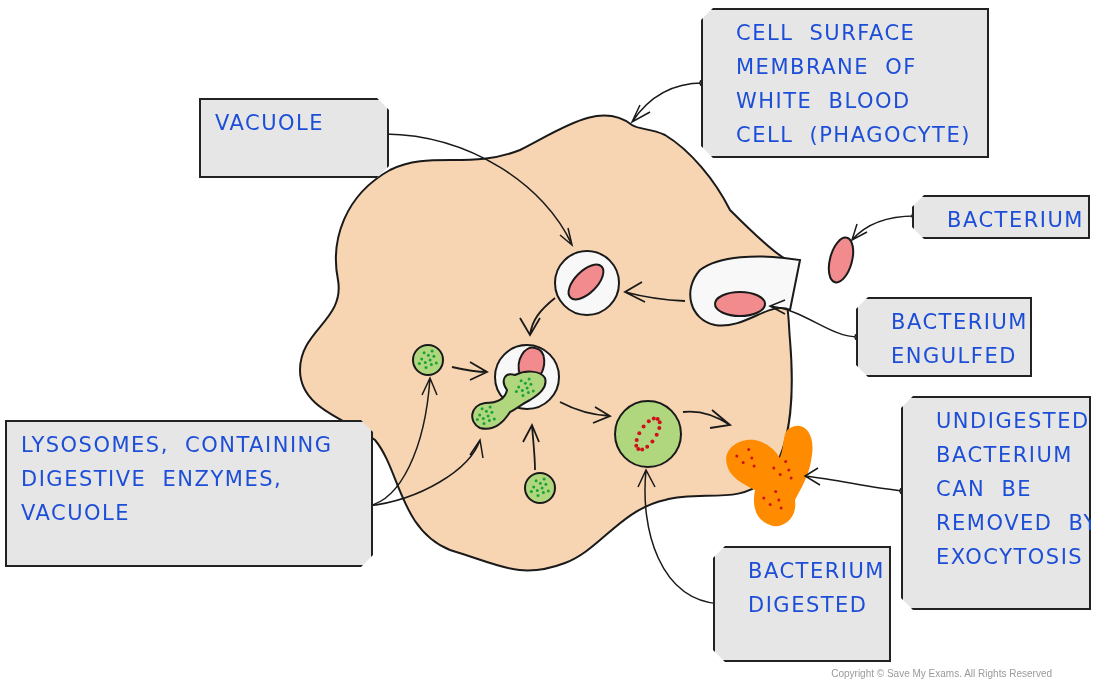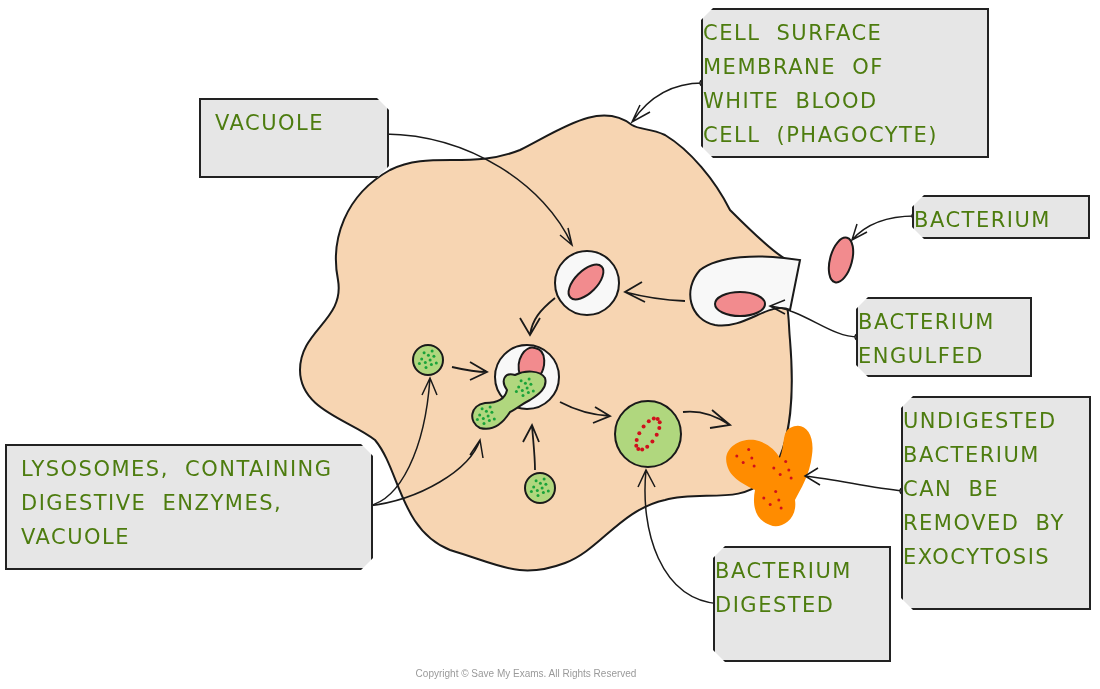--- a/index.html
+++ b/index.html
@@ -1,25 +1,25 @@
 <!DOCTYPE html>
 <html><head>
 <meta charset="utf-8">
 <style>
   html, body { margin: 0; padding: 0; background: #ffffff; }
   body { width: 1100px; height: 689px; position: relative; overflow: hidden;
          font-family: "DejaVu Sans", sans-serif; }
   #diagram { position: absolute; left: 0; top: 0; width: 1100px; height: 689px; }
   .label-box { position: absolute; background: #e6e6e6; border: 2px solid #222;
-               box-sizing: border-box; color: #4d7c0f; font-size: 21px;
-               letter-spacing: 1.5px; line-height: 34px; padding: 6px 12px 6px 0;
+               box-sizing: border-box; color: #1d4ed8; font-size: 21px;
+               letter-spacing: 1.5px; line-height: 34px; padding: 6px 12px 6px 33px;
                clip-path: polygon(12px 0, 100% 0, 100% 100%, 12px 100%, 0 calc(100% - 12px), 0 12px); }
   .label-box.right-notch { clip-path: polygon(0 0, calc(100% - 12px) 0, 100% 12px, 100% calc(100% - 12px), calc(100% - 12px) 100%, 0 100%); padding-left: 14px; }
   .label-box .line { display: block; white-space: nowrap; word-spacing: 8px; }
-  .copyright { position: absolute; left: 0; width: 1052px; top: 668px; text-align: center;
+  .copyright { position: absolute; left: 0; width: 1052px; top: 668px; text-align: right;
                font-size: 10px; color: #9a9a9a; font-family: "Liberation Sans", sans-serif; }
 </style>
 </head>
 <body>
 
 <svg id="diagram" viewBox="0 0 1100 689" xmlns="http://www.w3.org/2000/svg">
 
   <path d="M632,125 C600,100 560,130 520,150 C470,170 430,150 390,170 C345,195 330,240 338,280 C345,320 300,330 300,370 C300,410 350,420 375,440 C400,470 400,530 450,550 C500,565 520,580 565,563 C600,550 620,510 665,500 C700,490 740,505 765,480 C790,455 795,400 790,340 C788,320 790,300 780,298 C770,300 745,330 720,320 C690,305 695,280 710,268 C730,258 780,270 784,258 C770,250 745,225 730,210 C715,180 690,150 665,135 C650,128 640,130 632,125 Z" fill="#f7d5b2" stroke="#1a1a1a" stroke-width="2"></path>
 
   <path d="M784,258 C760,255 720,255 700,270 C682,290 690,320 715,325 C745,330 770,300 790,310 L800,260 Z" fill="#f8f8f8" stroke="#1a1a1a" stroke-width="2"></path>
@@ -163,21 +163,21 @@
 
 <div class="label-box" style="left:912px; top:195px; width:178px; height:44px;">
   <span class="line">BACTERIUM</span>
 </div>
 
 <div class="label-box" style="left:856px; top:297px; width:176px; height:80px;">
   <span class="line">BACTERIUM</span>
   <span class="line">ENGULFED</span>
 </div>
 
-<div class="label-box right-notch" style="left:5px; top:444px; width:368px; height:126px;">
+<div class="label-box right-notch" style="left:5px; top:420px; width:368px; height:147px;">
   <span class="line">LYSOSOMES, CONTAINING</span>
   <span class="line">DIGESTIVE ENZYMES,</span>
   <span class="line">VACUOLE</span>
 </div>
 
 <div class="label-box" style="left:901px; top:396px; width:190px; height:214px;">
   <span class="line">UNDIGESTED</span>
   <span class="line">BACTERIUM</span>
   <span class="line">CAN BE</span>
   <span class="line">REMOVED BY</span>

